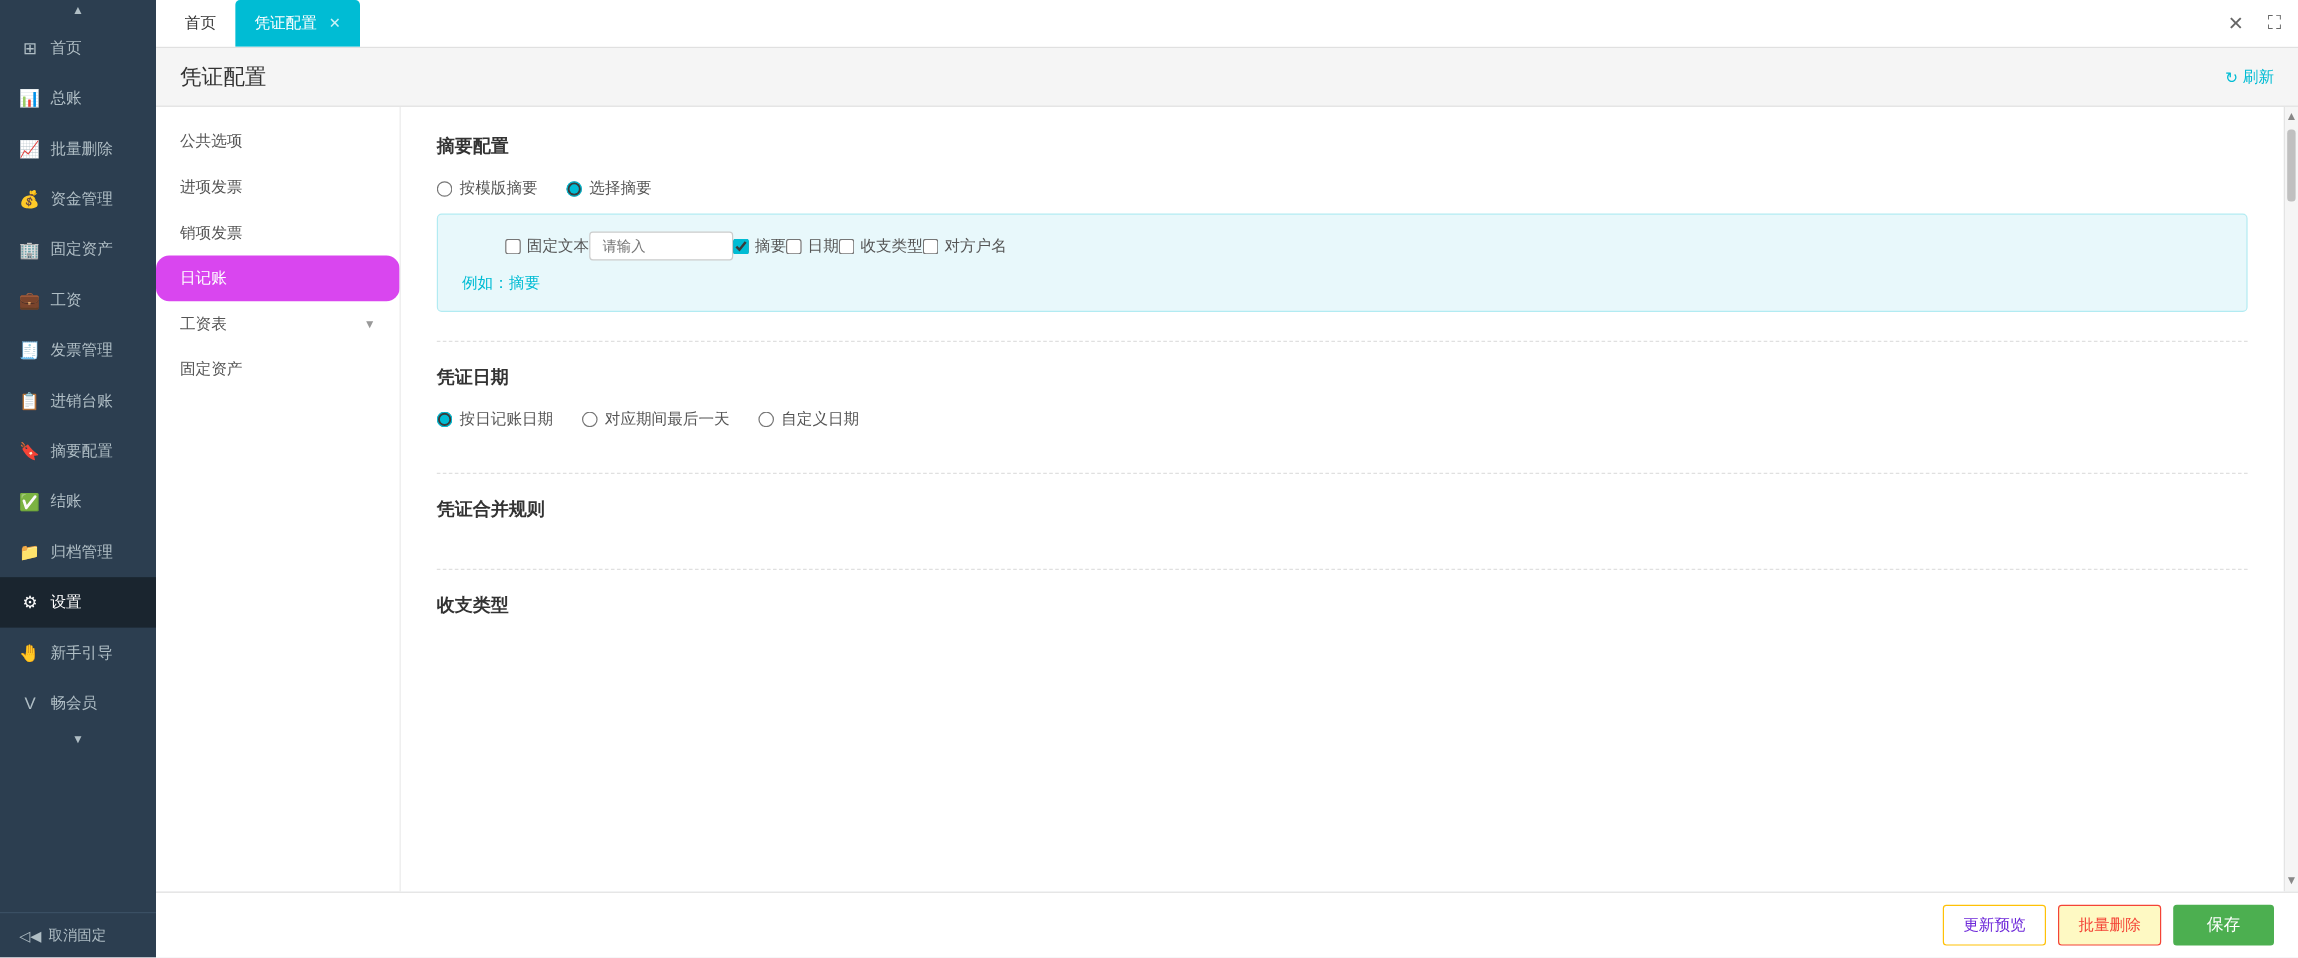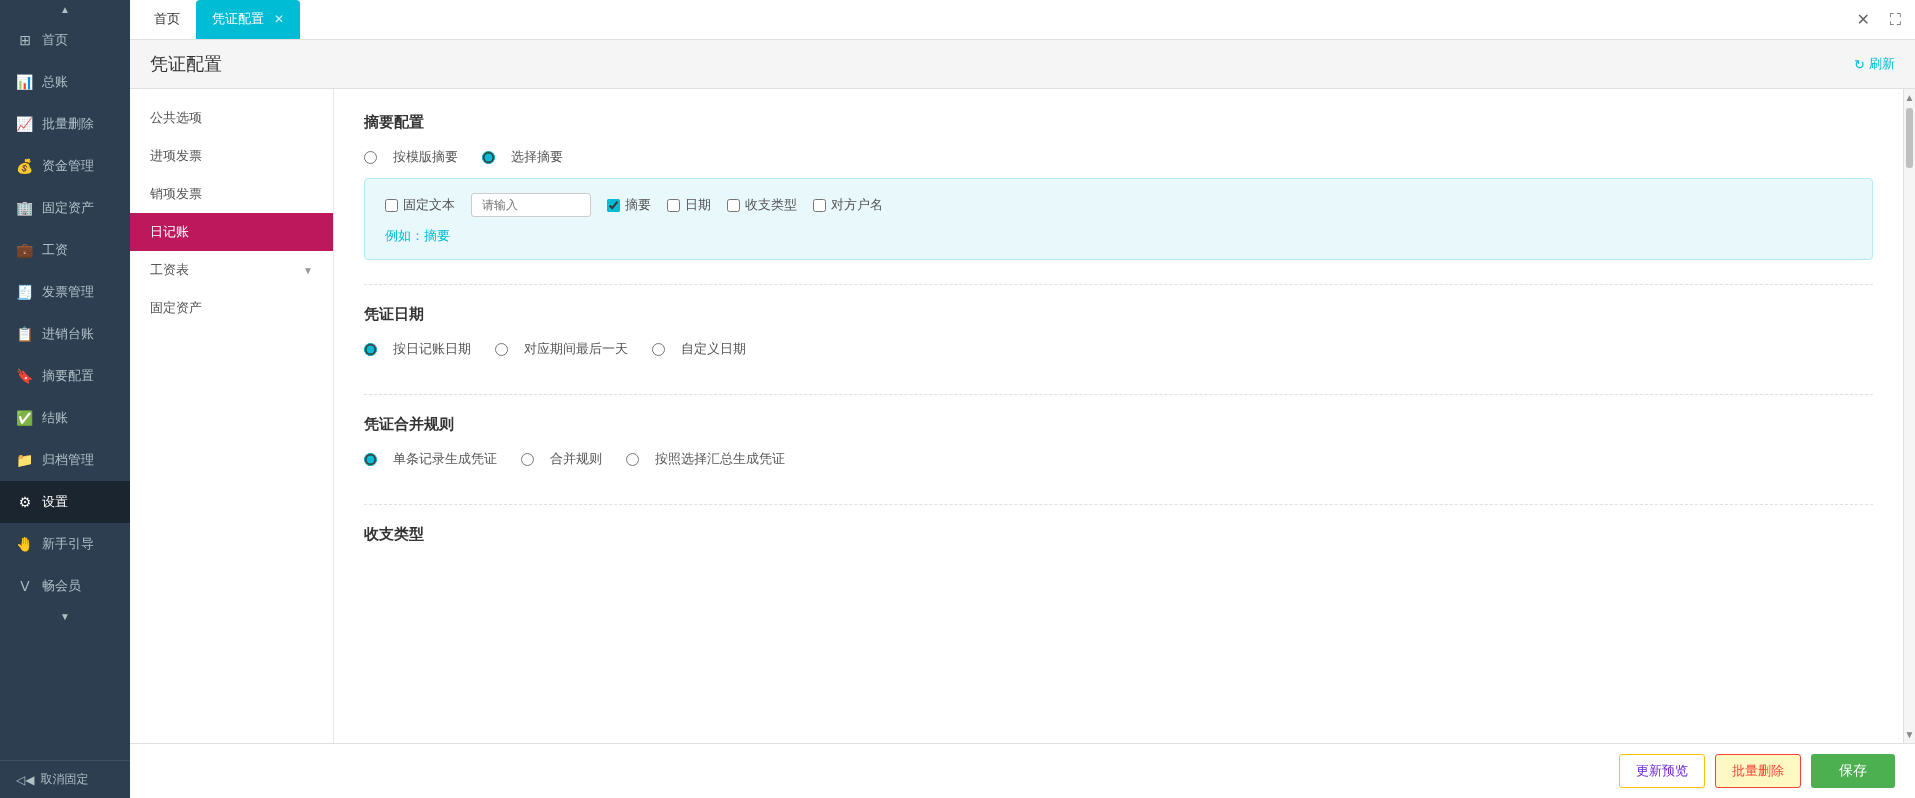--- a/index.html
+++ b/index.html
@@ -153,22 +153,23 @@
     .left-nav-item {
       padding: 10px 20px;
       cursor: pointer;
       color: #555;
       font-size: 13px;
       display: flex;
       align-items: center;
       justify-content: space-between;
     }
     .left-nav-item.active {
-      background: #be185d;
+      background: #d946ef;
       color: #fff;
+      border-radius: 11px;
     }
     .left-nav-item .chevron { font-size: 10px; color: #999; }
 
     
     .right-content {
       flex: 1;
       overflow-y: auto;
       background: #fff;
       padding: 24px 30px;
       position: relative;
@@ -193,40 +194,40 @@
       display: flex;
       align-items: center;
       gap: 24px;
       margin-bottom: 12px;
       flex-wrap: wrap;
     }
 
     .radio-label {
       display: flex;
       align-items: center;
-      gap: 16px;
+      gap: 6px;
       cursor: pointer;
       color: #555;
       font-size: 13px;
     }
     .radio-label input[type="radio"] { cursor: pointer; accent-color: #00bcd4; }
 
     
     .summary-config-box {
       background: #e8f8fb;
       border: 1px solid #b2ebf2;
       border-radius: 4px;
       padding: 14px 20px;
       margin-top: 12px;
     }
     .summary-config-row {
       display: flex;
       align-items: center;
-      gap: 16px;
       flex-wrap: wrap;
+      margin-left: 36px;
     }
     .checkbox-label {
       display: flex;
       align-items: center;
       gap: 5px;
       cursor: pointer;
       font-size: 13px;
       color: #555;
     }
     .checkbox-label input[type="checkbox"] { accent-color: #00bcd4; cursor: pointer; }
@@ -482,34 +483,20 @@
             </label>
             <label class="radio-label">
               <input type="radio" name="voucher-date" style="">
               <span>自定义日期</span>
             </label>
           </div>
         </div>
 
         <div class="section">
           <div class="section-title">凭证合并规则</div>
-          <div class="form-row">
-            <label class="radio-label">
-              <input type="radio" name="merge-rule" checked="" style="">
-              <span>单条记录生成凭证</span>
-            </label>
-            <label class="radio-label">
-              <input type="radio" name="merge-rule" style="">
-              <span>合并规则</span>
-            </label>
-            <label class="radio-label">
-              <input type="radio" name="merge-rule" style="">
-              <span>按照选择汇总生成凭证</span>
-            </label>
-          </div>
         </div>
 
         <div class="section">
           <div class="section-title">收支类型</div>
         </div>
 
       </div>
 
       <div class="right-side-scroll">
         <div class="scroll-arrow">▲</div>

